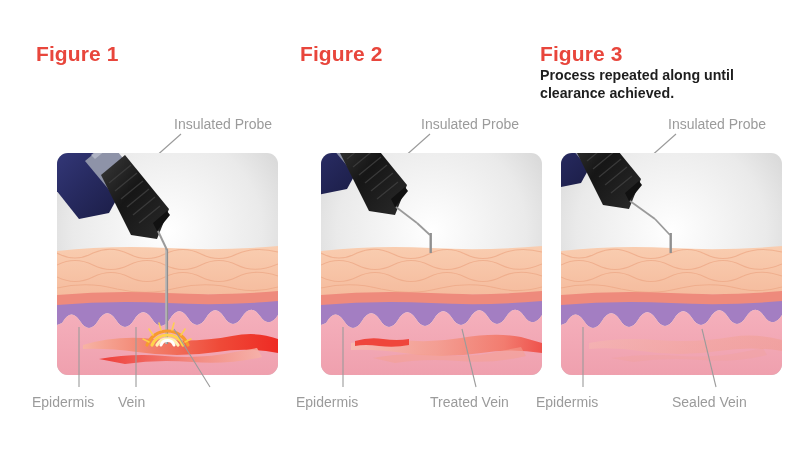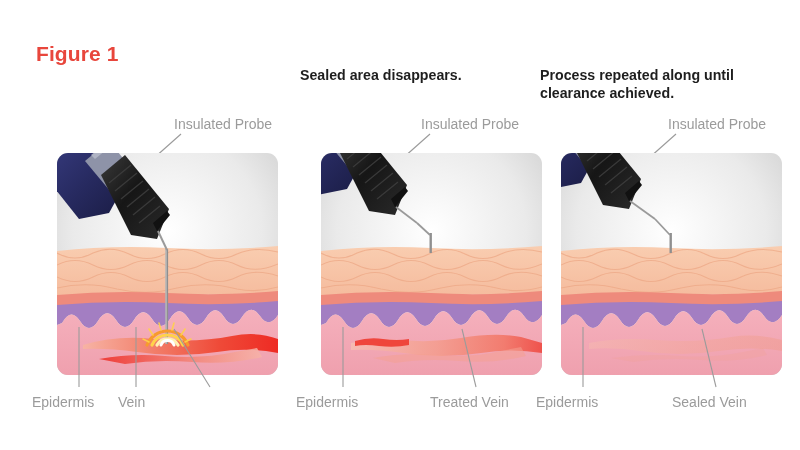--- a/index.html
+++ b/index.html
@@ -216,21 +216,21 @@
       <line x1="110" y1="6" x2="110" y2="66" stroke="#9b9b9b" stroke-width="1.1"></line>
       <line x1="148" y1="8" x2="184" y2="66" stroke="#9b9b9b" stroke-width="1.1"></line>
     </svg>
 
     <div class="bottom-label" style="left:6px; top:378px;">Epidermis</div>
     <div class="bottom-label" style="left:92px; top:378px;">Vein</div>
   </div>
 
   <div class="panel panel-2">
 
-    <div class="fig-caption">Sealed area disappears.</div>
+    <div class="fig-title">Figure 2</div>
 
     <div class="probe-label" style="left:103px; top:100px;">Insulated Probe</div>
 
     <svg class="leader" style="left:0; top:118px;" width="252" height="24">
       <line x1="140" y1="0" x2="113" y2="24" stroke="#9b9b9b" stroke-width="1.1"></line>
     </svg>
 
     <div class="illus">
       <svg width="221" height="222" viewBox="0 0 221 222">
         <defs>
@@ -318,20 +318,21 @@
       <line x1="53" y1="6" x2="53" y2="66" stroke="#9b9b9b" stroke-width="1.1"></line>
       <line x1="172" y1="8" x2="186" y2="66" stroke="#9b9b9b" stroke-width="1.1"></line>
     </svg>
 
     <div class="bottom-label" style="left:6px; top:378px;">Epidermis</div>
     <div class="bottom-label" style="left:140px; top:378px;">Treated Vein</div>
   </div>
 
   <div class="panel panel-3">
 
+    <div class="fig-title">Figure 3</div>
     <div class="fig-caption">Process repeated along until clearance achieved.</div>
 
     <div class="probe-label" style="left:110px; top:100px;">Insulated Probe</div>
 
     <svg class="leader" style="left:0; top:118px;" width="252" height="24">
       <line x1="146" y1="0" x2="119" y2="24" stroke="#9b9b9b" stroke-width="1.1"></line>
     </svg>
 
     <div class="illus">
       <svg width="221" height="222" viewBox="0 0 221 222">

